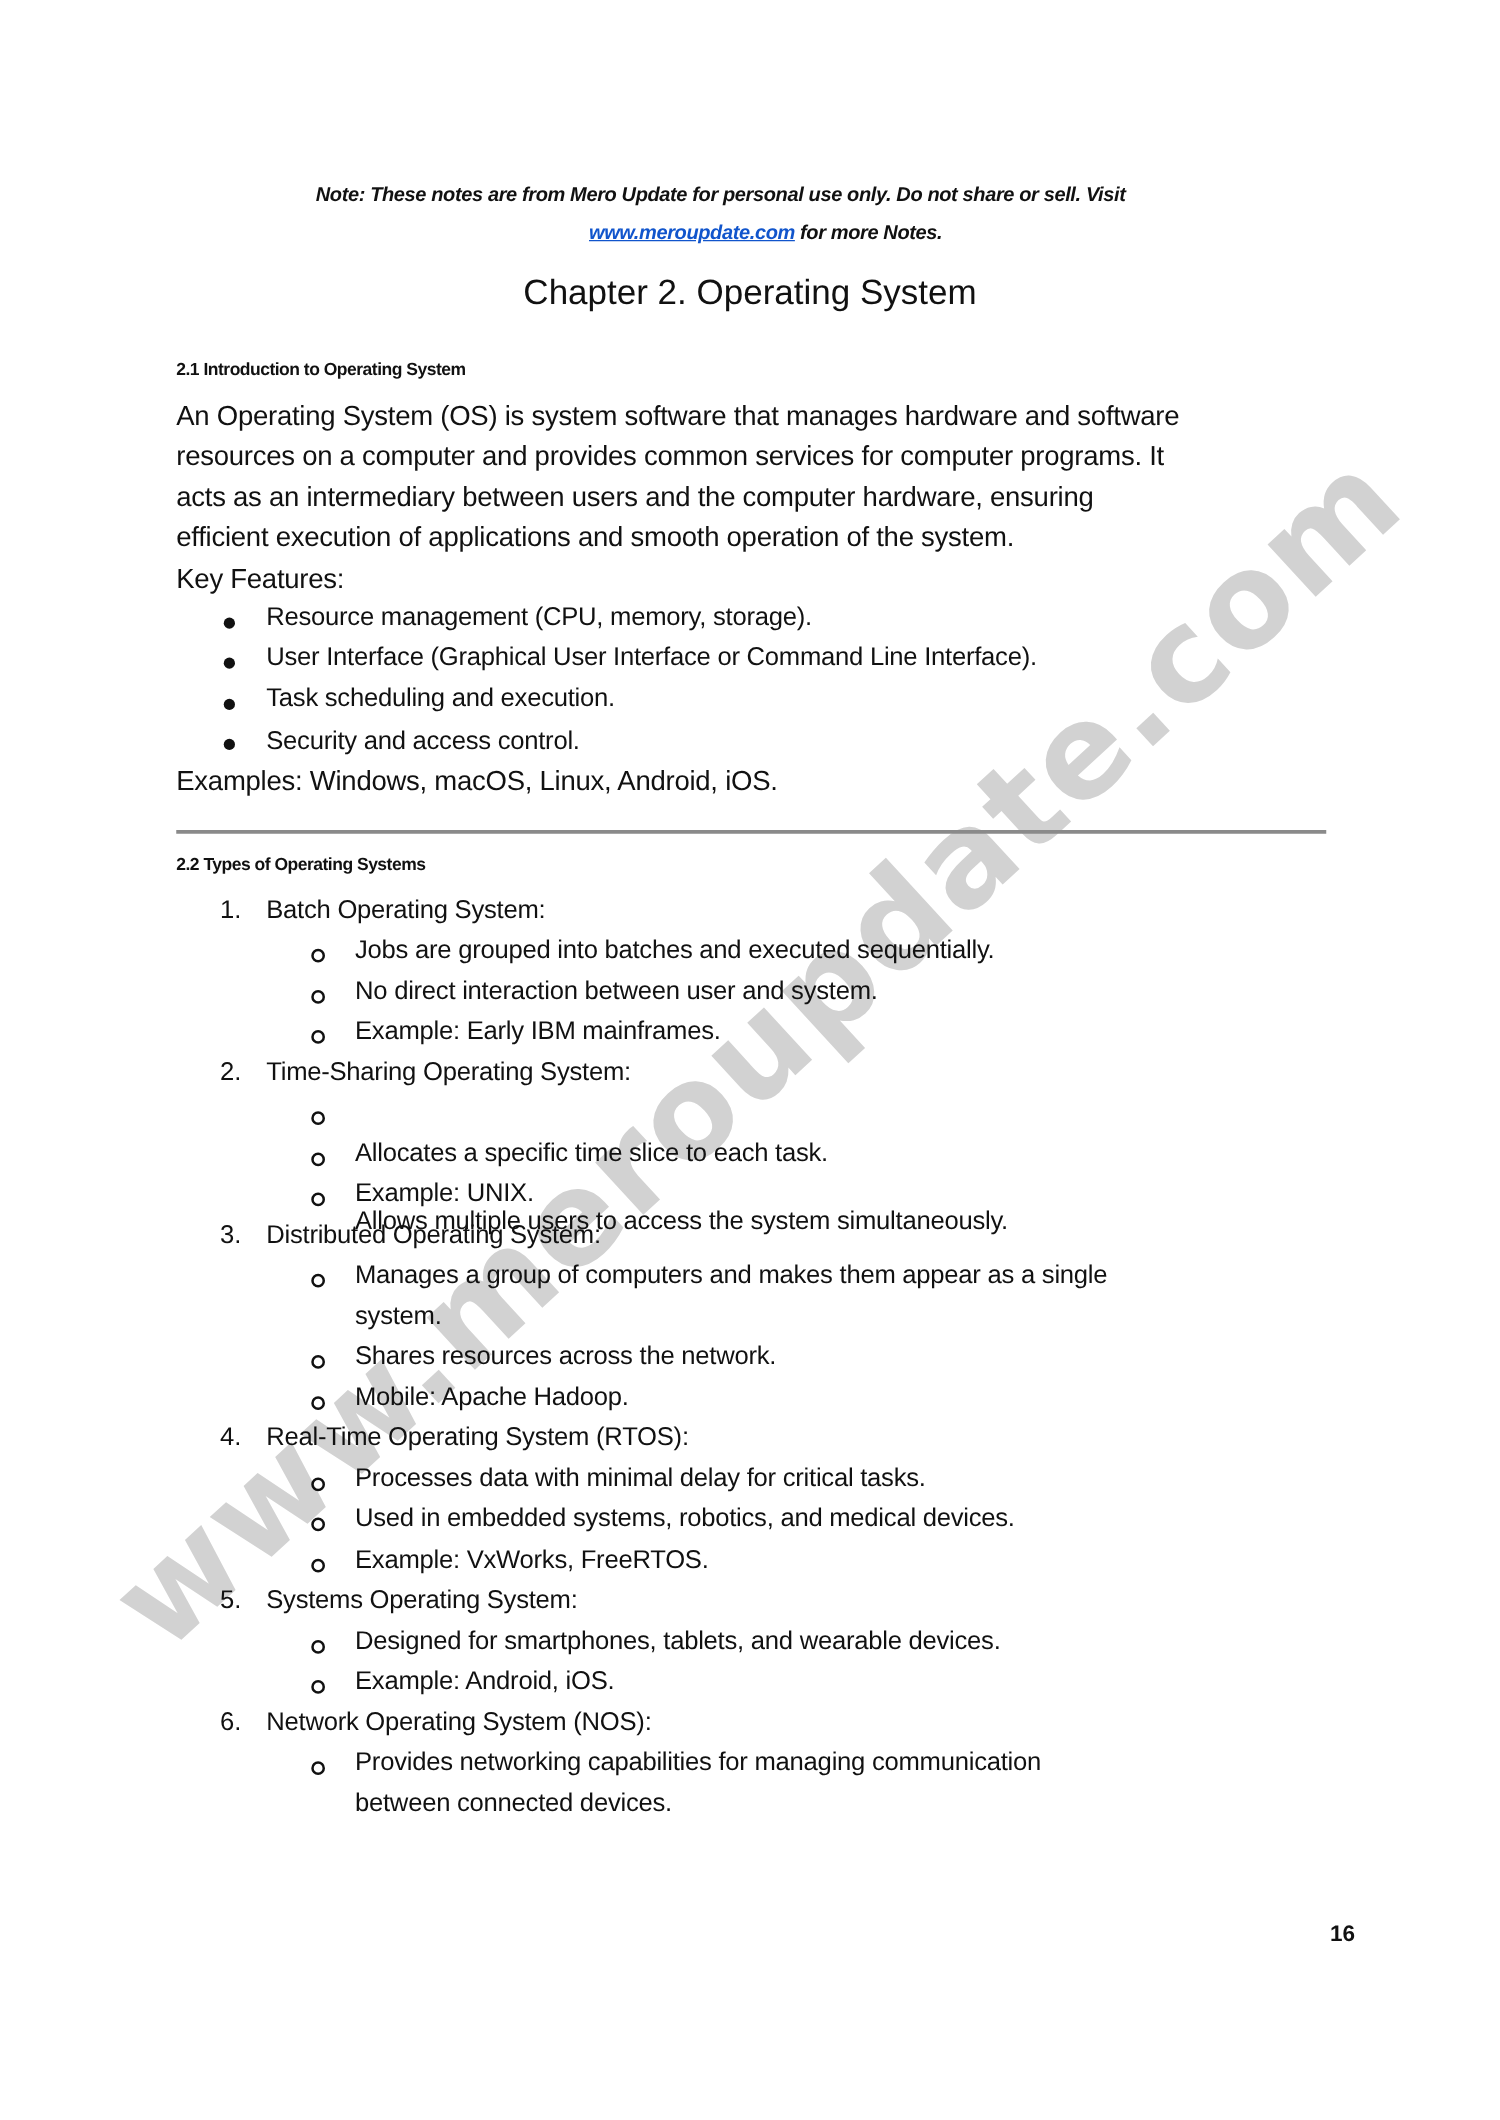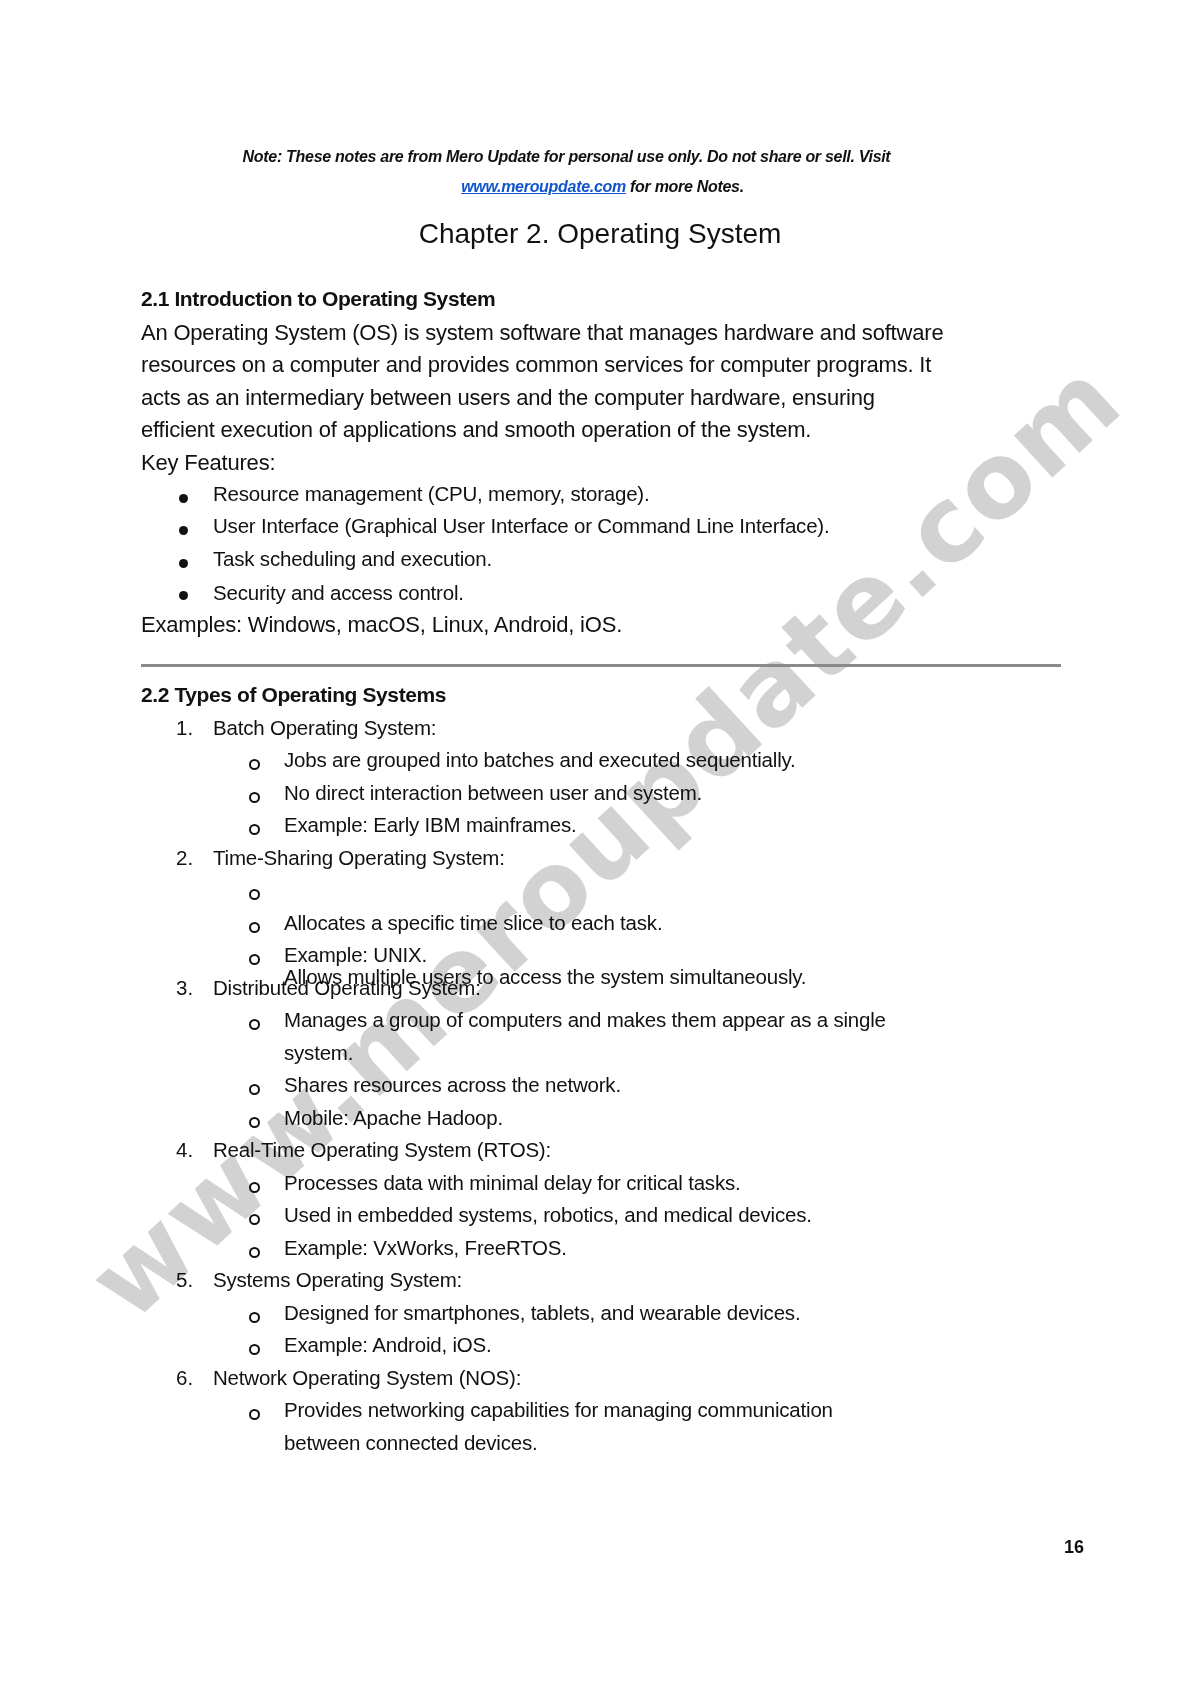--- a/index.html
+++ b/index.html
@@ -10,31 +10,31 @@
   .watermark {
     position: absolute; left: 605px; top: 840px;
     transform: translate(-50%, -50%) rotate(-42.6deg);
     font-family: "DejaVu Sans", sans-serif; font-weight: bold;
     font-size: 104px; letter-spacing: 2px; color: #d2d2d2;
     white-space: nowrap; z-index: 0; pointer-events: none;
   }
 
   .content { position: absolute; left: 0; top: 0; width: 1200px; z-index: 1; }
 
-  .note { position: absolute; left: 0; width: 1133px; text-align: center;
+  .note { position: absolute; left: 10px; width: 1133px; text-align: center;
           font-style: italic; font-weight: bold; font-size: 16px; letter-spacing: -0.3px; }
   .note-line1 { top: 148px; }
   .note-line2 { top: 178px; padding-left: 36px; }
   .note a { color: #1155cc; text-decoration: underline; }
 
   .chapter-title { position: absolute; left: 0; width: 1200px; top: 218px; text-align: center;
                    font-size: 28px; font-weight: normal; }
 
   .line { position: absolute; left: 141px; font-size: 22px; white-space: nowrap; letter-spacing: -0.2px; }
-  .h2 { font-weight: bold; font-size: 21px; letter-spacing: -0.4px; }
+  .h2 { font-weight: bold; font-size: 14px; letter-spacing: -0.4px; }
 
   .bullet-dot { position: absolute; width: 9px; height: 9px; border-radius: 50%; background: #111; }
   .bullet-ring { position: absolute; width: 7px; height: 7px; border-radius: 50%; border: 2px solid #111; background: transparent; }
 
   .num { position: absolute; left: 176px; font-size: 20.5px; }
   .item-text { position: absolute; left: 213px; font-size: 20.5px; white-space: nowrap; letter-spacing: -0.2px; }
   .sub-text { position: absolute; left: 284px; font-size: 20.5px; white-space: nowrap; letter-spacing: -0.2px; }
 
   .rule { position: absolute; left: 141px; top: 664px; width: 920px; height: 3px; background: #8a8a8a; }
 

